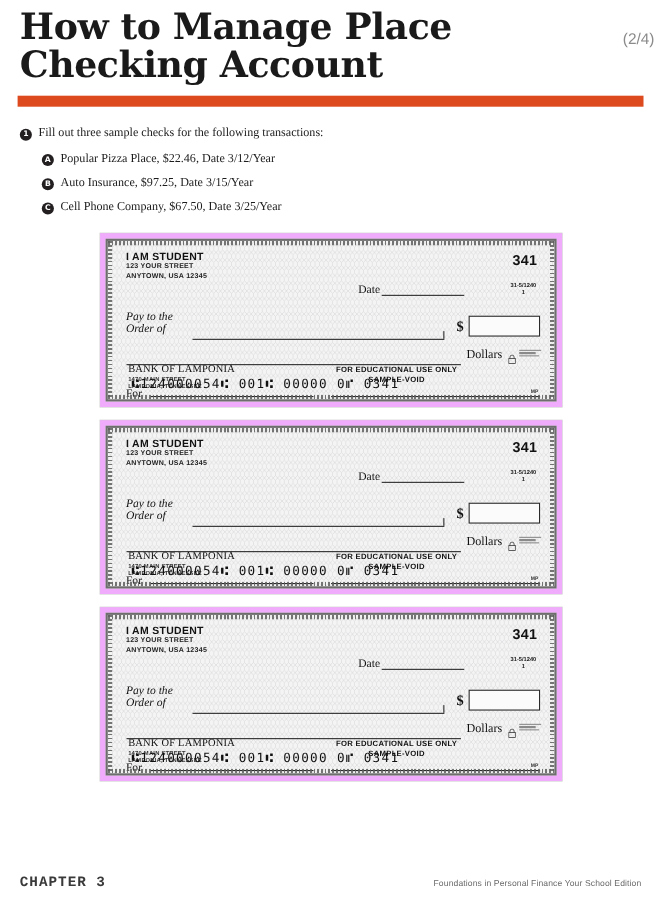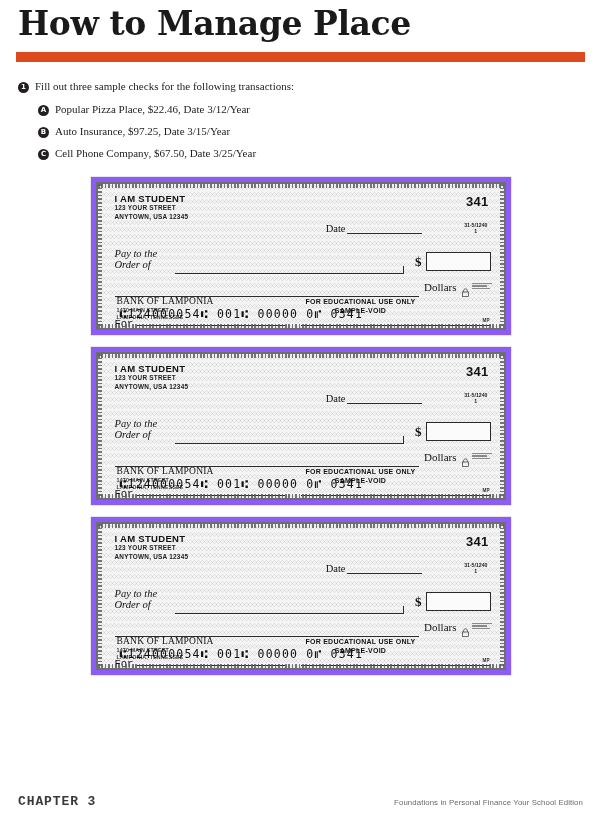--- a/index.html
+++ b/index.html
@@ -52,21 +52,21 @@
   }
   .q-text{
     font-family:"Liberation Serif", serif;
     font-size:11px;line-height:15px;color:#1c1c1c;
   }
 
   
   .checks{margin-top:16px;padding:0 0 0 0;}
   .check-outer{
     width:420px;margin:0 auto 12px auto;
-    background:#8b5cf6;
+    background:#f0abfc;
     padding:5px;
     box-sizing:border-box;
     box-shadow:0 0 0 0.5px #cfcfcf;
   }
   .check{
     position:relative;
     height:148px;
     box-sizing:border-box;
     border:2px solid #6e6e6e;
     background-color:#f4f4f4;
@@ -178,21 +178,21 @@
   .eduse{
     position:absolute;left:0;right:0;top:107px;text-align:center;
     font-family:"Liberation Sans", sans-serif;font-weight:bold;font-size:7px;
     color:#111;letter-spacing:.25px;line-height:9px;
     margin-left:120px;
   }
 
   .forrow{position:absolute;left:7px;right:3px;top:133px;}
   .forlbl{
     position:absolute;left:0;top:-5px;
-    font-family:Liberation Mono, monospace;font-size:10.5px;color:#111;text-align:center;
+    font-family:Liberation Serif, serif;font-size:10.5px;color:#111;text-align:center;
   }
   .forline{
     position:absolute;left:22px;width:148px;top:2px;
     border-bottom:1px solid #2a2a2a;
   }
   .sigline{
     position:absolute;right:0;width:190px;top:2px;
     border-bottom:1px solid #2a2a2a;
   }
   .mp{
@@ -222,20 +222,23 @@
     color:#6a6a6a;letter-spacing:.1px;
   }
 </style>
 </head>
 <body>
 
 <div class="page">
 
   <div class="title-wrap">
     <div class="title-line">How to Manage Place</div>
+    <div class="title-line">
+      <span>Checking Account</span><span class="frac">(2/4)</span>
+    </div>
   </div>
   <div class="rule"></div>
 
   <div class="instructions">
     <div class="q-row">
       <div class="badge">1</div>
       <div class="q-text">Fill out three sample checks for the following transactions:</div>
     </div>
     <div class="q-row sub">
       <div class="badge">A</div>

